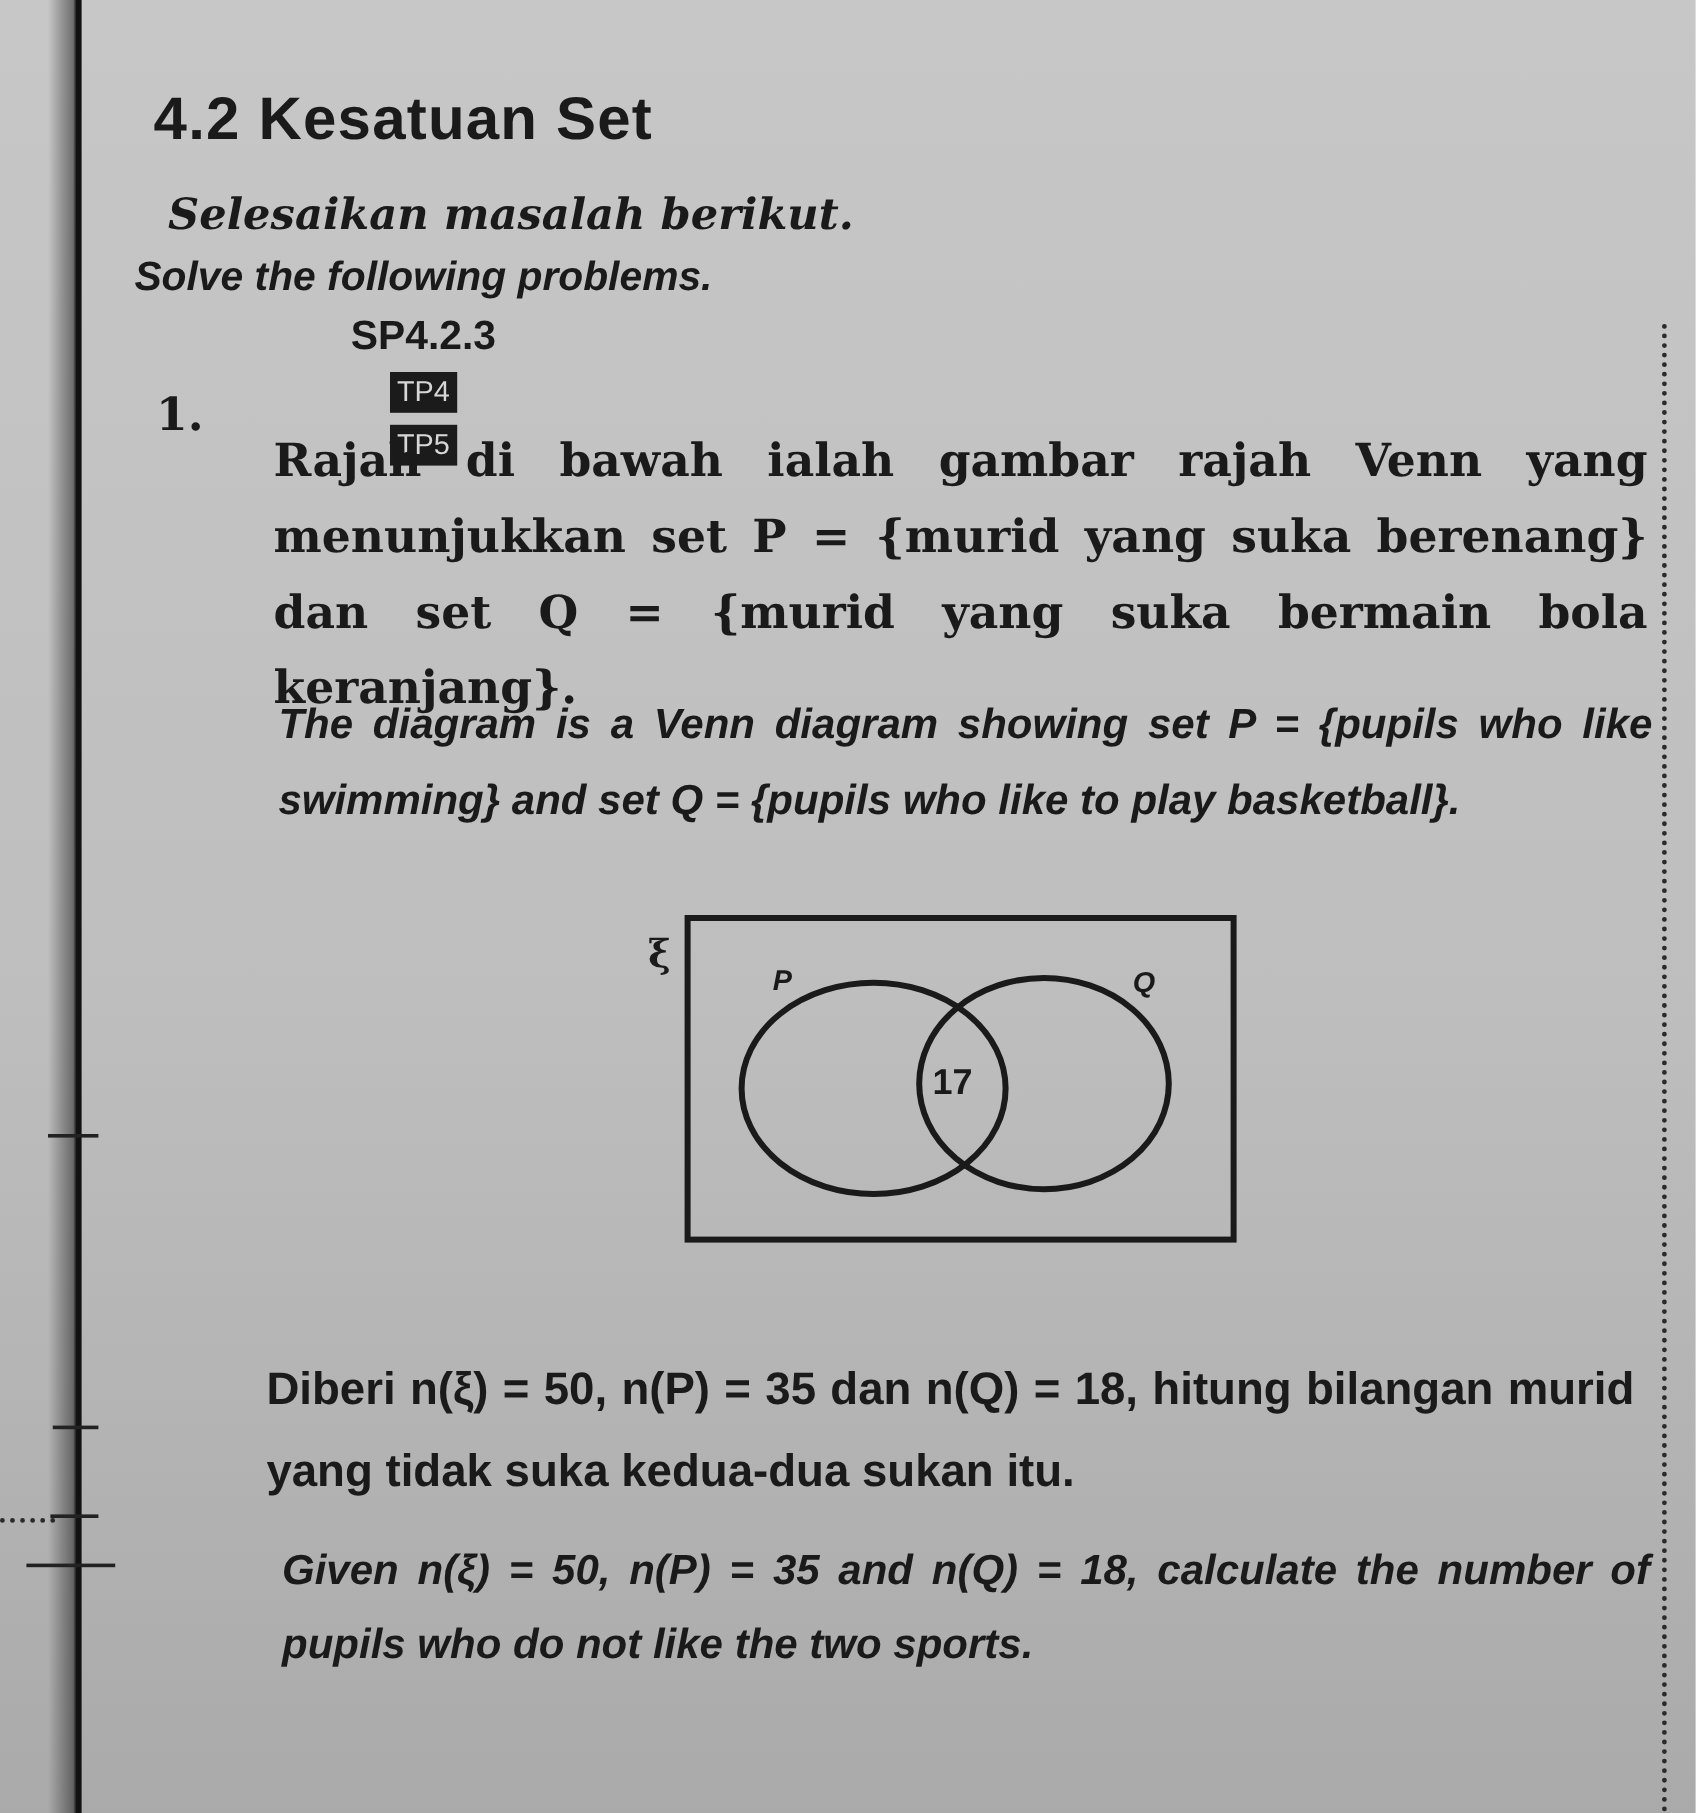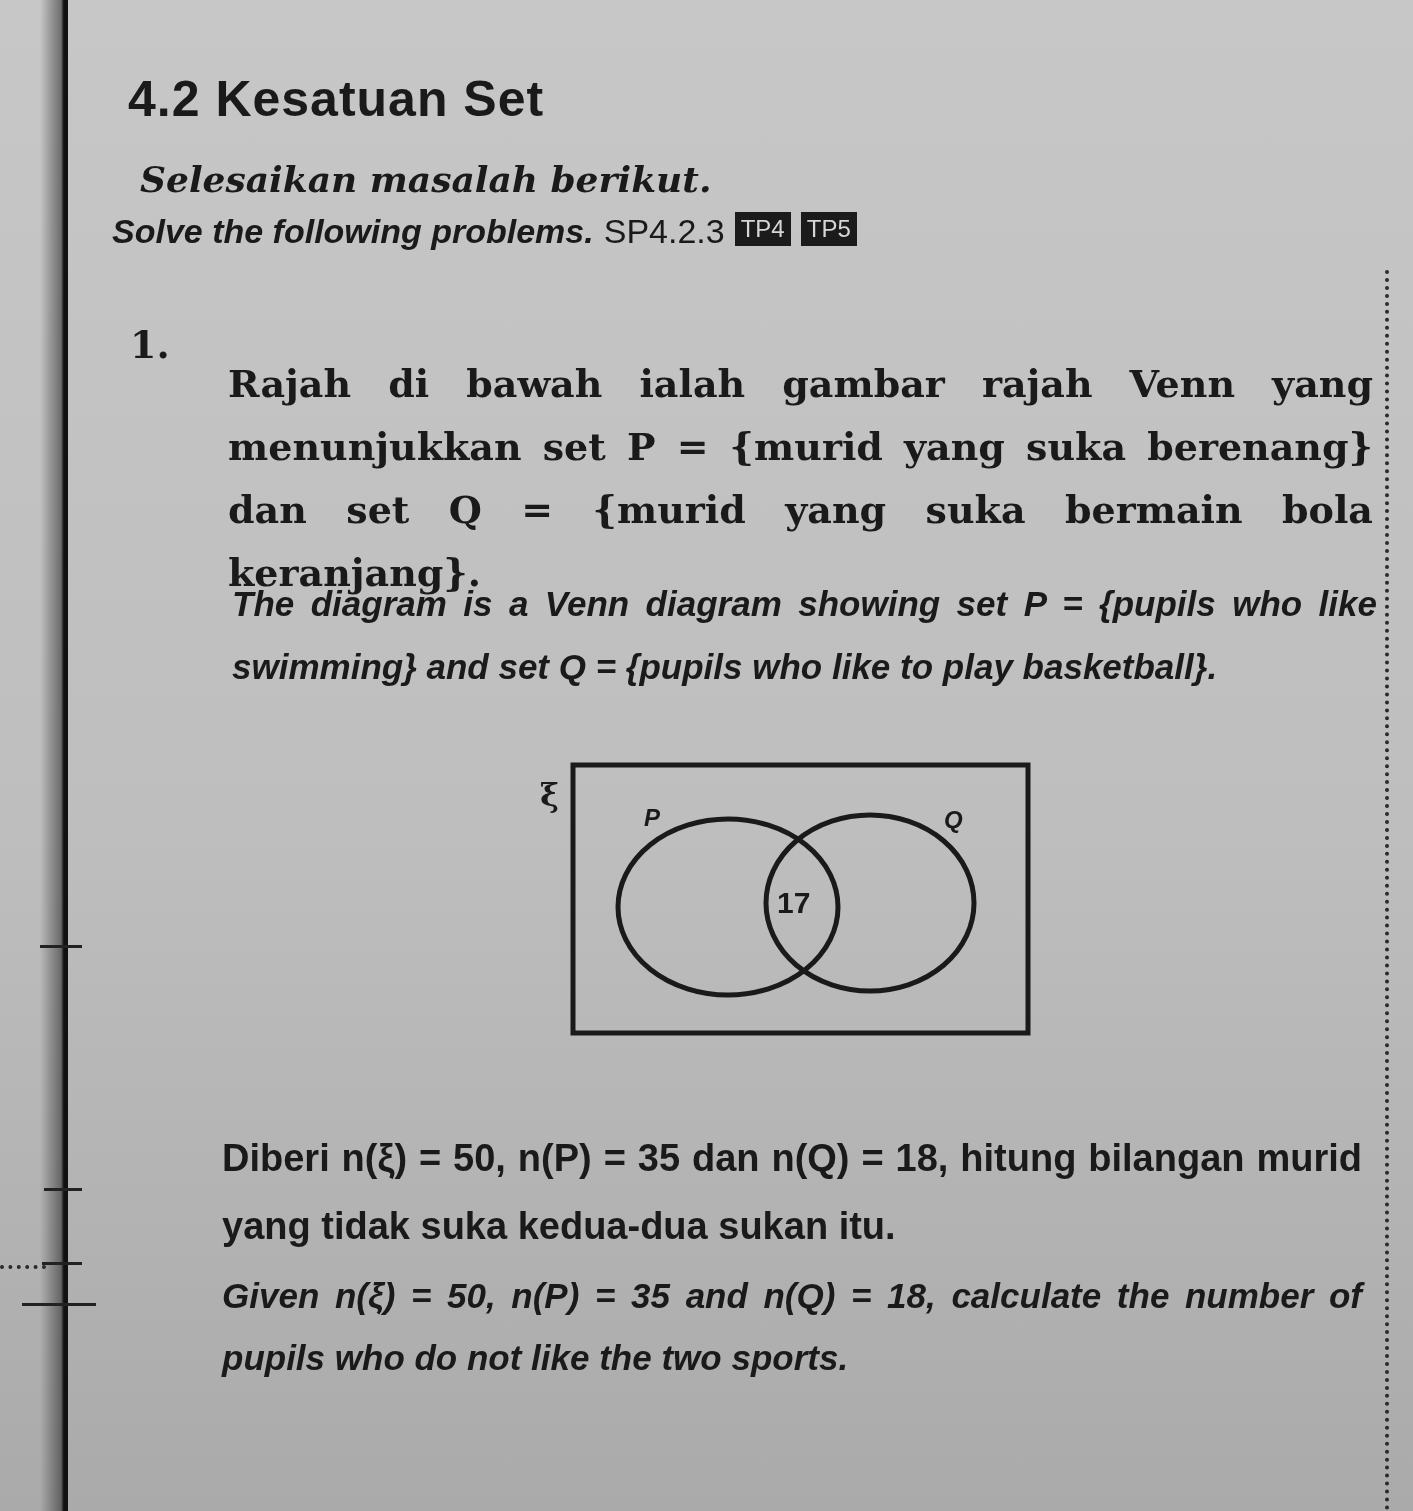--- a/index.html
+++ b/index.html
@@ -64,26 +64,27 @@
     }
     .instr-en {
       position: absolute;
       left: 112px;
       top: 212px;
       font-family: "Liberation Sans", sans-serif;
       font-style: italic;
       font-weight: bold;
       font-size: 34px;
       display: flex;
-      align-items: flex-start;
+      align-items: center;
       gap: 10px;
+      flex-direction: column;
     }
     .sp-code {
       font-style: normal;
-      font-weight: normal;
+      font-weight: bold;
     }
     .tp-badge {
       display: inline-block;
       background: #1b1b1b;
       color: #d6d6d6;
       font-style: normal;
       font-weight: normal;
       font-size: 24px;
       padding: 2px 6px;
       line-height: 30px;
@@ -172,21 +173,21 @@
       position: absolute;
       left: 222px;
       top: 1265px;
       width: 1140px;
       font-family: "Liberation Sans", sans-serif;
       font-style: italic;
       font-weight: bold;
       font-size: 35px;
       line-height: 62px;
       text-align: justify;
-      margin: 0;
+      margin: 13px;
     }
   </style>
 </head>
 <body>
 
 <div class="page-binding"></div>
 <div class="binding-tick" style="left:40px;top:945px;width:42px;"></div>
 <div class="binding-tick" style="left:44px;top:1188px;width:38px;"></div>
 <div class="binding-tick" style="left:42px;top:1262px;width:40px;"></div>
 <div class="binding-tick" style="left:22px;top:1303px;width:74px;"></div>

